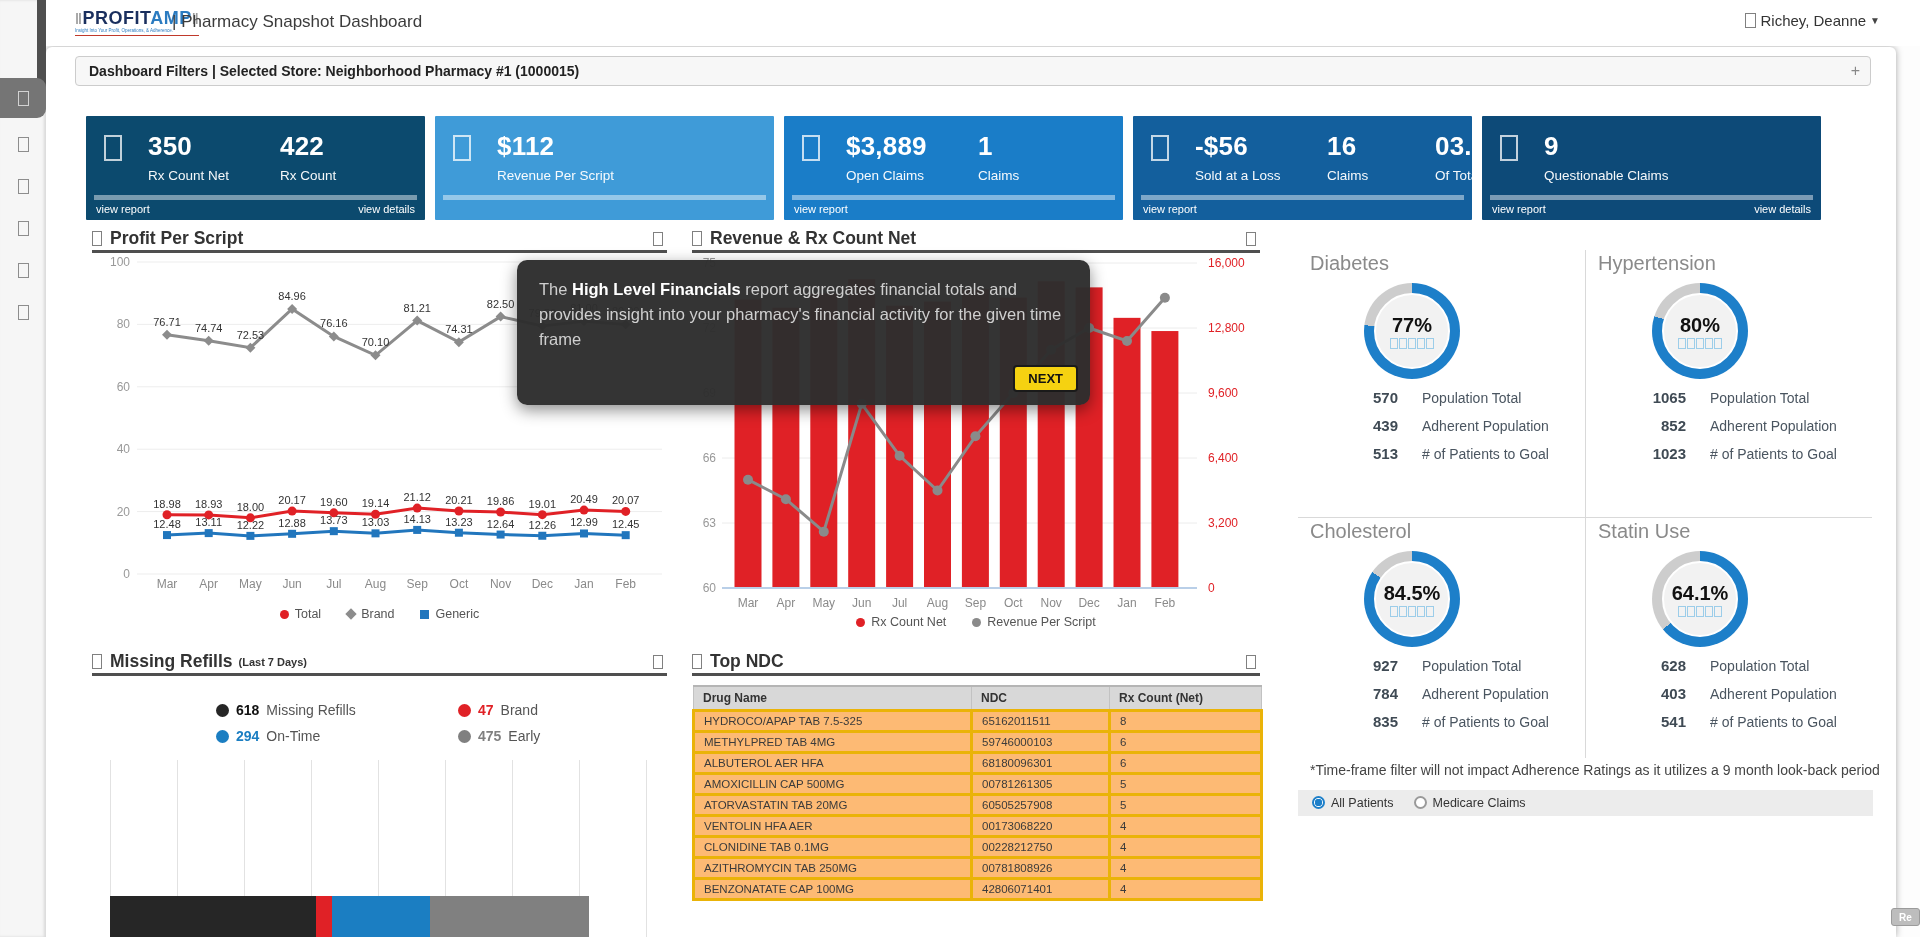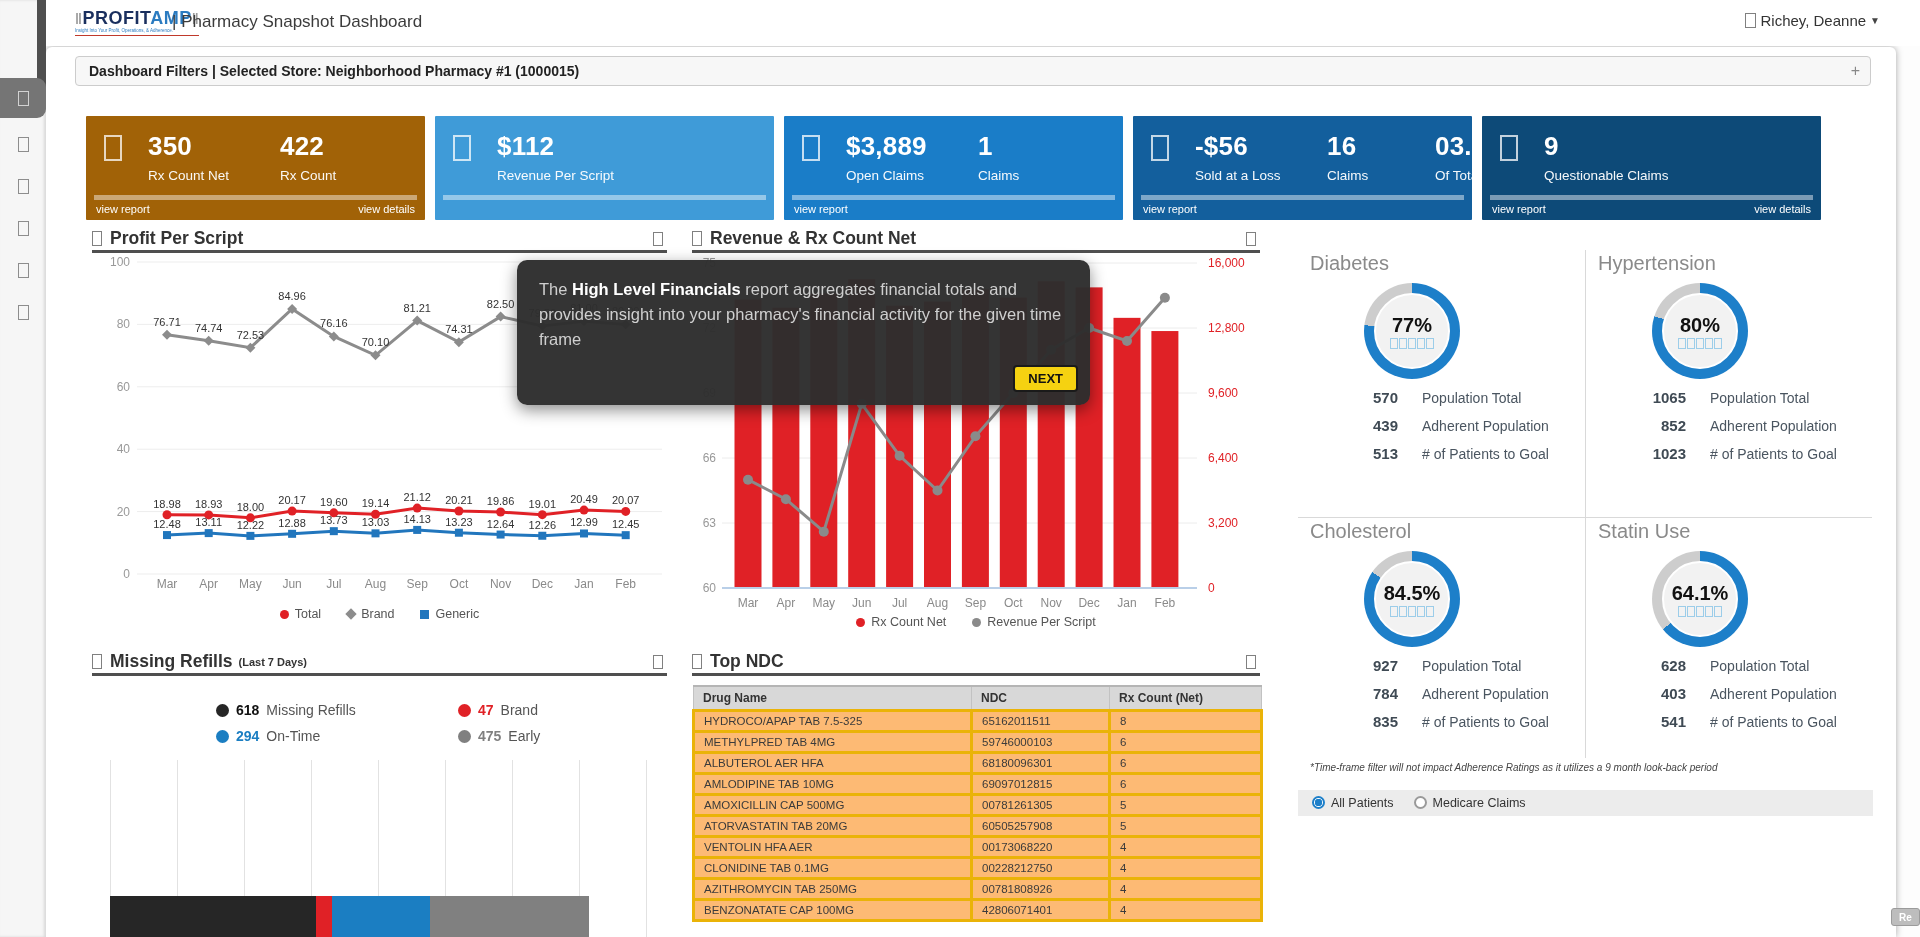--- a/index.html
+++ b/index.html
@@ -70,21 +70,21 @@
   .donut{width:96px;height:96px;border-radius:50%;margin:8px 0 10px 54px;position:relative}
   .donut .hole{position:absolute;left:10px;top:10px;right:10px;bottom:10px;border-radius:50%;
                background:#f2f2f2;border:2px solid #fff;display:flex;flex-direction:column;
                align-items:center;justify-content:center}
   .donut .pct{font-size:20px;font-weight:bold;color:#111}
   .stars{display:flex;gap:1px;margin-top:1px;color:#7fc0e6}
   .stars .tf{width:8px;height:11px}
   .srow{display:flex;align-items:center;margin:0 0 11px 0;font-size:14px}
   .srow .n{width:88px;text-align:right;font-weight:bold;color:#3f4a54;font-size:15px}
   .srow .t{margin-left:24px;color:#4a5560}
-  #adh-foot{position:absolute;font-size:10px;font-style:italic;color:#444}
+  #adh-foot{position:absolute;font-size:14px;color:#444}
   #adh-radios{position:absolute;height:26px;background:#ececec;display:flex;align-items:center;gap:20px;padding-left:14px;box-sizing:border-box;font-size:12.5px;color:#333}
   .radio{width:13px;height:13px;border-radius:50%;border:2px solid #9a9a9a;box-sizing:border-box;background:#fff;display:inline-block;vertical-align:-2px;margin-right:6px;cursor:pointer}
   .radio.on{border-color:#1d7fc9;background:radial-gradient(circle,#1d7fc9 0 3.5px,#fff 4px)}
 
   
   #mr-legend{position:absolute;font-size:14px;color:#555}
   #mr-legend .row{display:flex;gap:92px;margin-bottom:10px}
   #mr-legend .it{display:flex;align-items:center;gap:7px;width:150px}
   #mr-legend .dot{width:13px;height:13px;border-radius:50%}
   #mr-legend b{font-size:14px}
@@ -149,21 +149,21 @@
 </div>
 
 <div id="panel">
 
   <div id="filterbar">
     <span class="ft">Dashboard Filters | Selected Store: Neighborhood Pharmacy #1 (1000015)</span>
     <span class="plus">+</span>
   </div>
 
   <div id="kpi-row">
-      <div class="kpi" style="left: 40px; background: #a16207;">
+      <div class="kpi" style="left: 40px; background: #0c4a6e;">
         <div class="body">
           <span class="tf ic"></span>
           <div class="metric" style="min-width: 118px;">
             <div class="v">350</div>
             <div class="l">Rx Count Net</div>
           </div>
           <div class="metric" style="margin-left: 14px;">
             <div class="v">422</div>
             <div class="l">Rx Count</div>
           </div>
@@ -619,25 +619,20 @@
           <td>METHYLPRED TAB 4MG</td>
           <td>59746000103</td>
           <td>6</td>
         </tr>
         <tr>
           <td>ALBUTEROL AER HFA</td>
           <td>68180096301</td>
           <td>6</td>
         </tr>
         <tr>
-          <td>AMLODIPINE TAB 10MG</td>
-          <td>69097012815</td>
-          <td>6</td>
-        </tr>
-        <tr>
           <td>AMOXICILLIN CAP 500MG</td>
           <td>00781261305</td>
           <td>5</td>
         </tr>
         <tr>
           <td>ATORVASTATIN TAB 20MG</td>
           <td>60505257908</td>
           <td>5</td>
         </tr>
         <tr>

